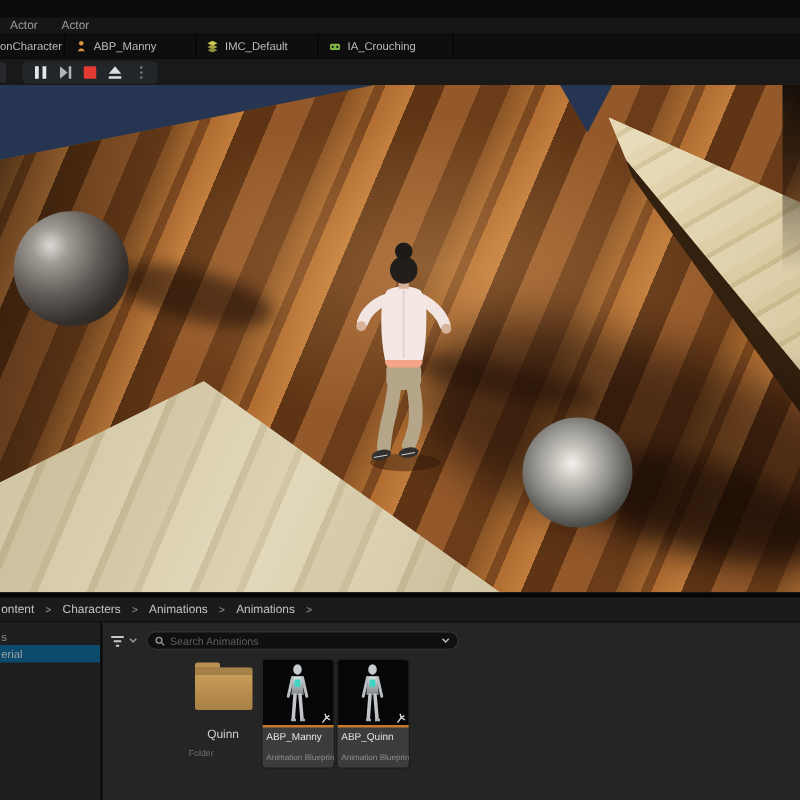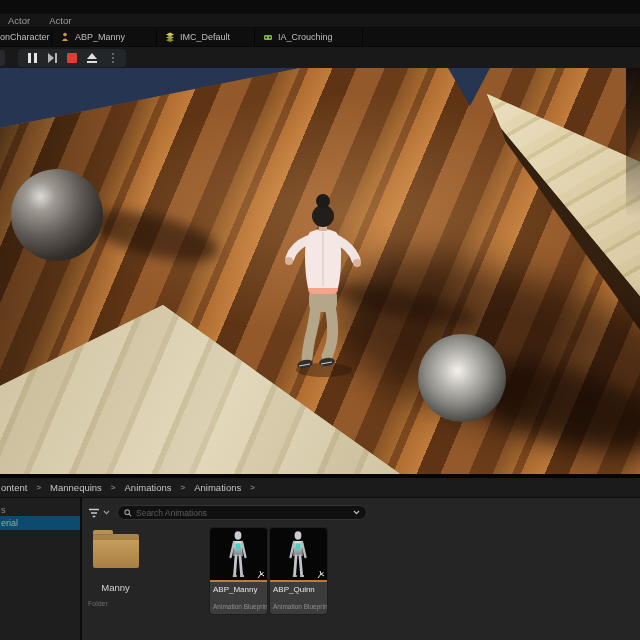--- a/index.html
+++ b/index.html
@@ -214,21 +214,21 @@
       <circle cx="43" cy="28" r="11" fill="#221e1c"></circle>
       <circle cx="43" cy="13" r="7" fill="#1d1a18"></circle>
     </svg>
   </div>
 
   <div class="gapstrip"></div>
 
   <div class="breadcrumbbar">
     <span class="crumb">ontent</span>
     <span class="crumb-sep">&gt;</span>
-    <span class="crumb">Mannequins</span>
+    <span class="crumb">Characters</span>
     <span class="crumb-sep">&gt;</span>
     <span class="crumb">Animations</span>
     <span class="crumb-sep">&gt;</span>
     <span class="crumb">Animations</span>
     <span class="crumb-sep">&gt;</span>
   </div>
 
   <div class="content">
 
     <div class="sources">
@@ -254,23 +254,23 @@
             <circle cx="3.2" cy="3.2" r="2.3" stroke="#9a9a9a" stroke-width="1.1" fill="none"></circle>
             <path d="M5 5 L7.2 7.2" stroke="#9a9a9a" stroke-width="1.1"></path>
           </svg>
           <span class="ph">Search Animations</span>
           <svg width="7" height="5" viewBox="0 0 7 5">
             <path d="M1 1 L3.5 3.6 L6 1" stroke="#bdbdbd" stroke-width="1.2" fill="none"></path>
           </svg>
         </div>
       </div>
 
-      <div class="tile" style="left:3px;top:32px">
+      <div class="tile" style="left:66px;top:32px">
         <div class="folder-icon"></div>
-        <div class="tile-name">Manny</div>
+        <div class="tile-name">Quinn</div>
         <div class="tile-type">Folder</div>
       </div>
 
       <div class="card" style="left:126px">
         <div class="thumb">
           <svg class="manny" width="40" height="52" viewBox="0 0 40 52">
             <defs>
                 <linearGradient id="sg1" x1="0" y1="0" x2="0" y2="1">
               <stop offset="0" stop-color="#dfe2e5"></stop>
                   <stop offset="1" stop-color="#7e8287"></stop>

